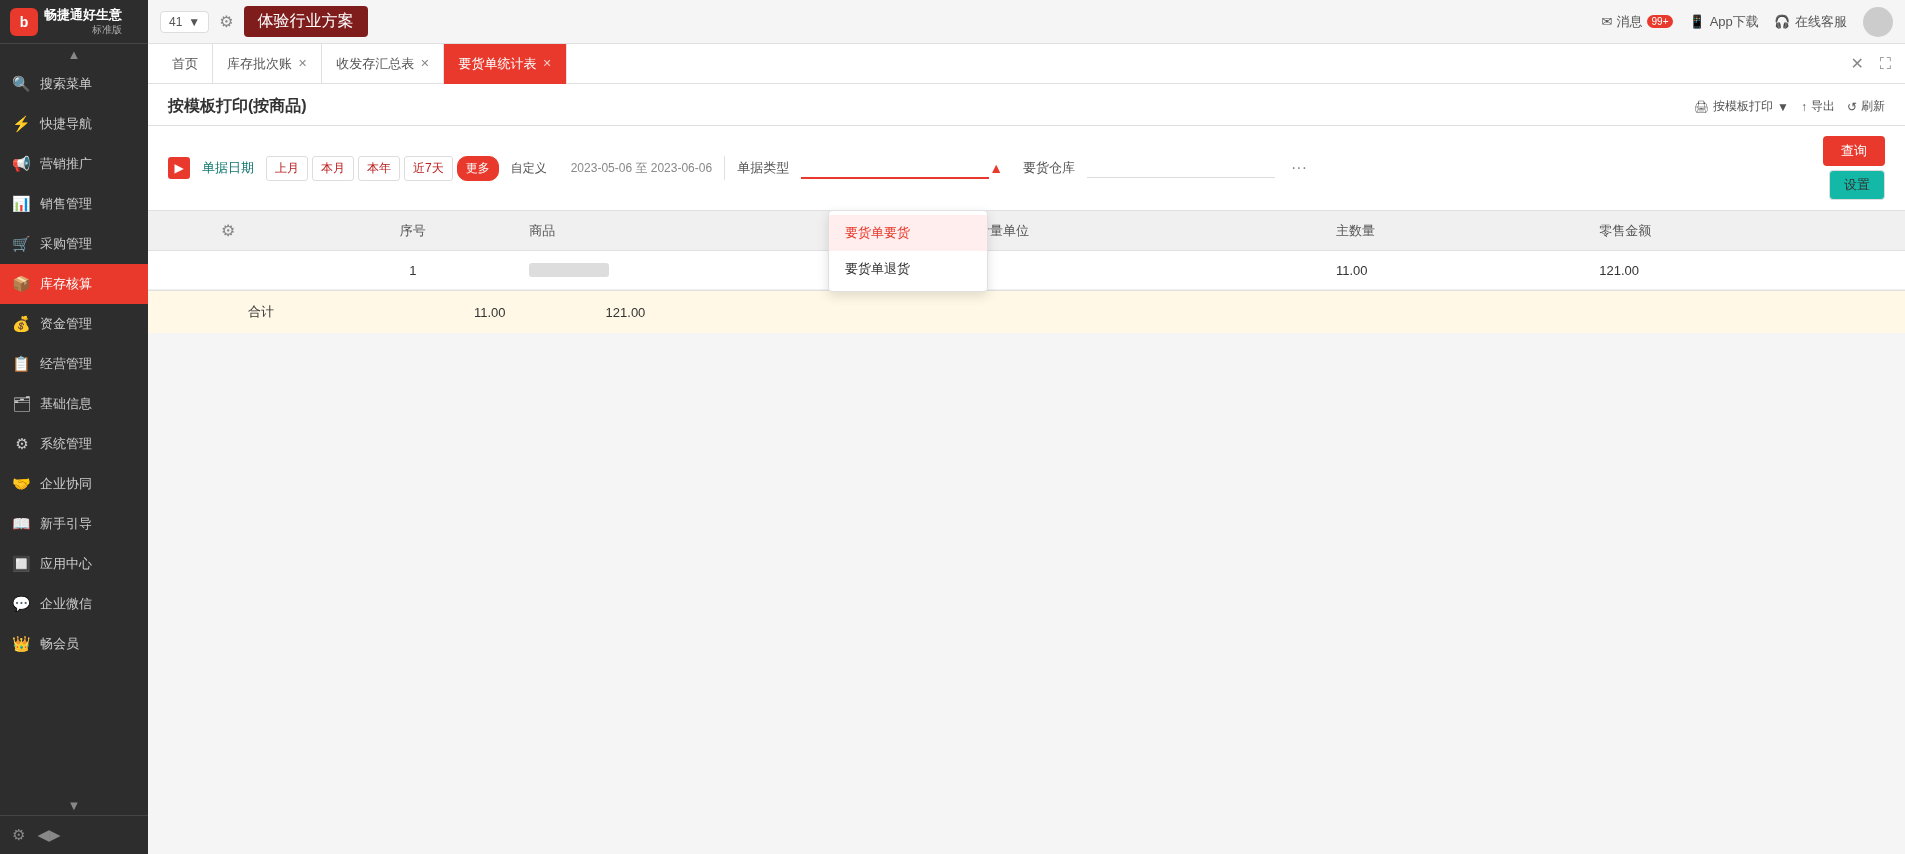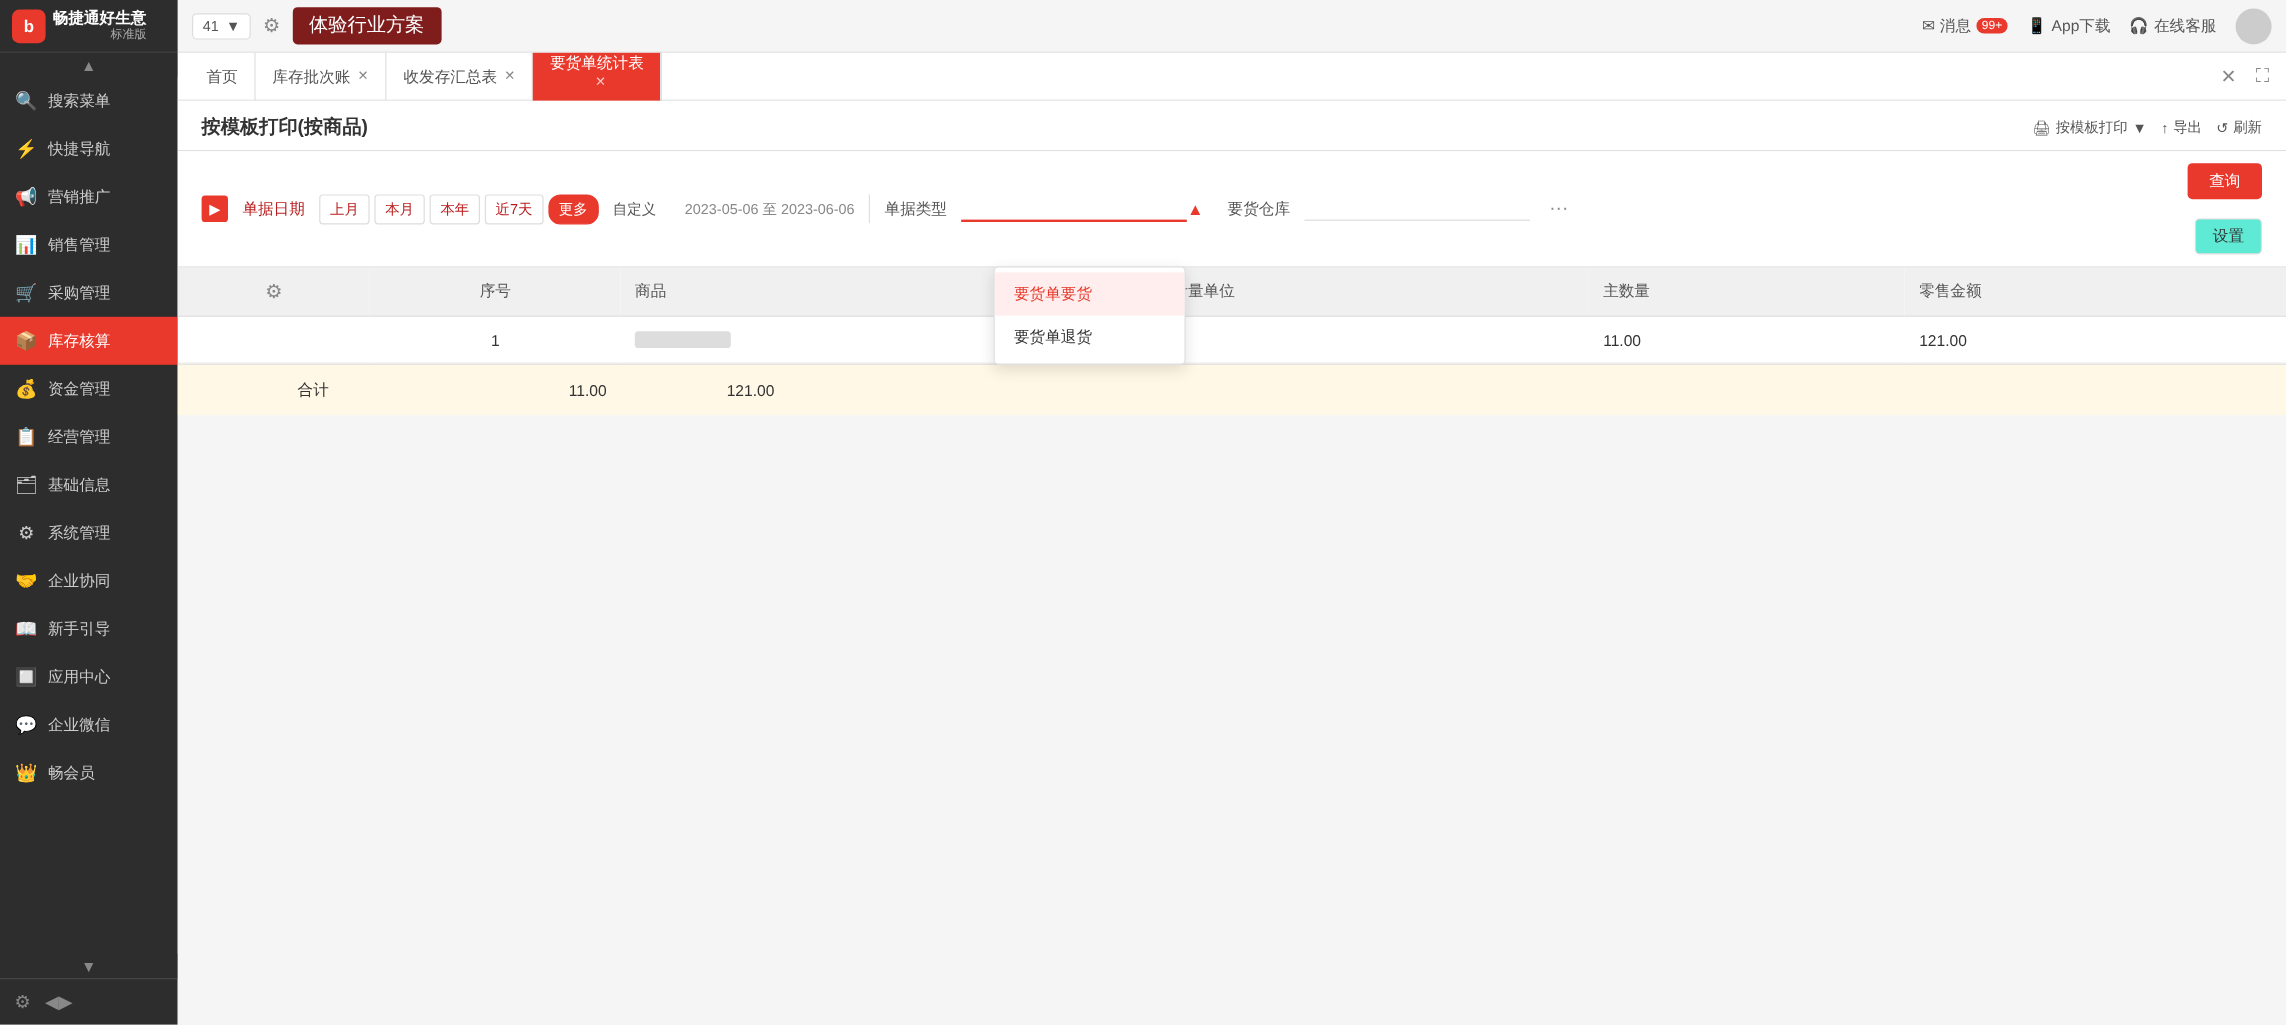--- a/index.html
+++ b/index.html
@@ -170,21 +170,20 @@
       padding: 0 14px;
       font-size: 13px;
       color: #555;
       cursor: pointer;
       border-right: 1px solid #e0e0e0;
       white-space: nowrap;
     }
     .tab.active {
       background: #e8392c;
       color: white;
-      flex-direction: column;
     }
     .tab .close-tab {
       margin-left: 6px;
       font-size: 11px;
       color: inherit;
       opacity: 0.7;
     }
     .tab-home { border-left: none; }
     .tabs-right {
       margin-left: auto;
@@ -231,21 +230,21 @@
       position: relative;
     }
     .filter-expand-btn {
       width: 22px; height: 22px;
       background: #e8392c;
       color: white;
       border-radius: 3px;
       display: flex; align-items: center; justify-content: center;
       font-size: 12px; cursor: pointer;
     }
-    .filter-label { font-size: 13px; color: #b91c1c; white-space: nowrap; }
+    .filter-label { font-size: 13px; color: #0f766e; white-space: nowrap; }
     .filter-date-btns { display: flex; align-items: center; gap: 4px; }
     .filter-date-btn {
       padding: 3px 8px;
       border: 1px solid #ddd;
       border-radius: 3px;
       font-size: 12px;
       color: #b91c1c;
       cursor: pointer;
       background: white;
     }
@@ -292,29 +291,29 @@
       background: #e8392c;
       color: white;
       border: none;
       border-radius: 4px;
       padding: 6px 18px;
       font-size: 13px;
       cursor: pointer;
       margin-left: auto;
     }
     .filter-settings-btn {
-      background: #5eead4;
+      background: #14b8a6;
       color: #333;
       border: 1px solid #ddd;
       border-radius: 4px;
       padding: 5px 14px;
       font-size: 13px;
       cursor: pointer;
       display: block;
-      margin-top: 16px;
+      margin-top: 4px;
     }
     .filter-right-btns {
       display: flex; flex-direction: column; align-items: flex-end; margin-left: auto;
     }
 
     
     .dropdown-menu {
       position: absolute;
       top: 100%;
       left: 680px;

